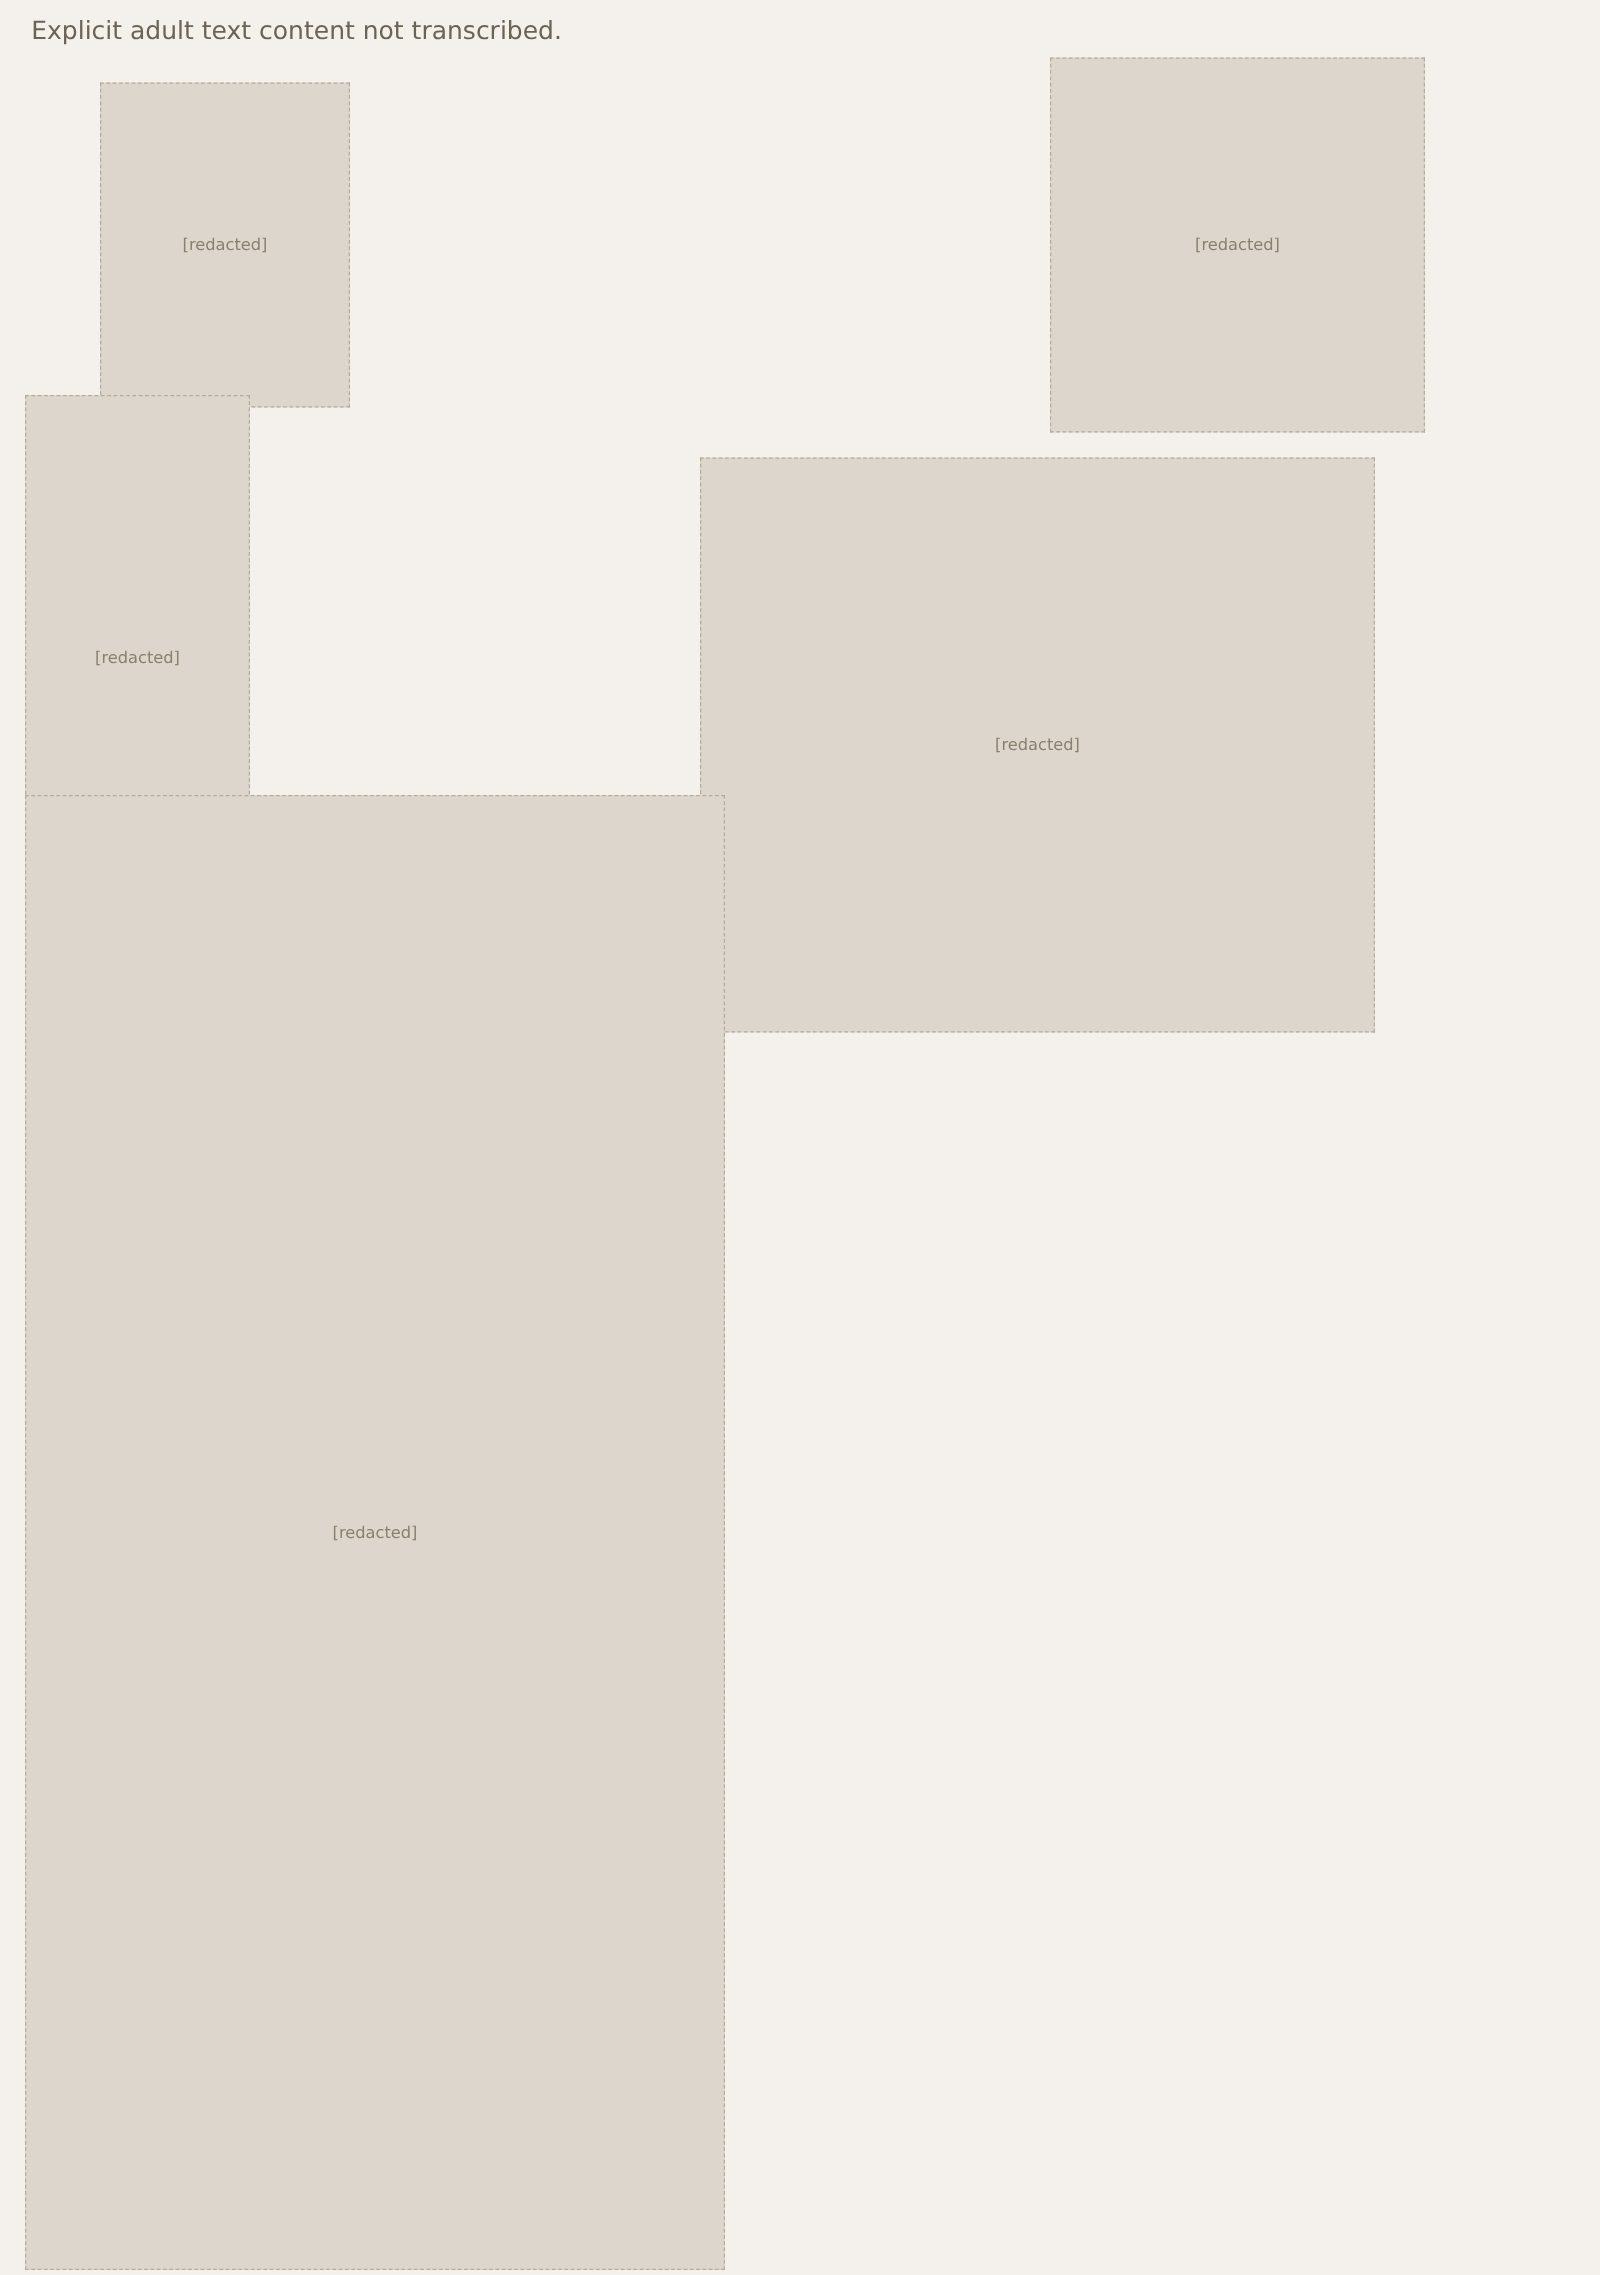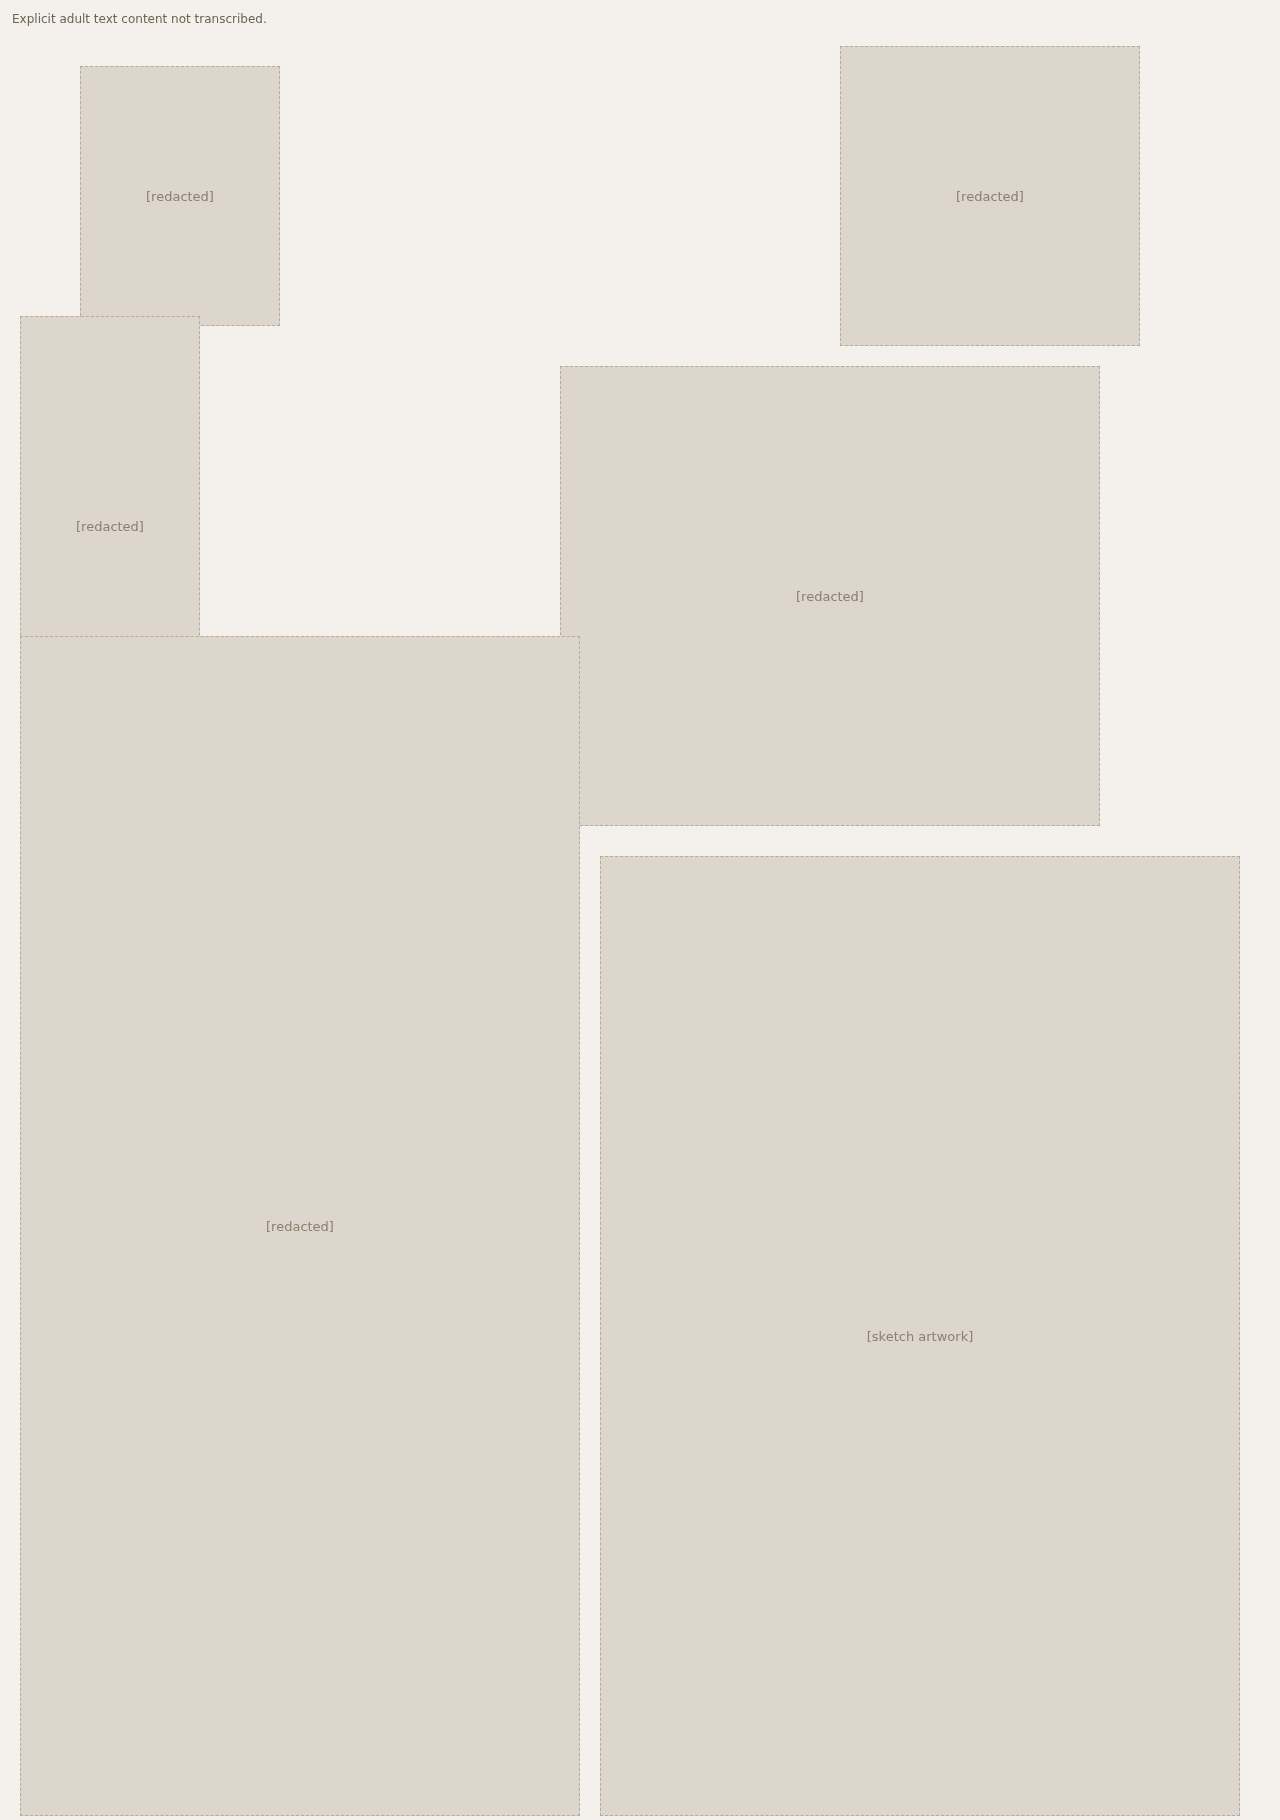--- a/index.html
+++ b/index.html
@@ -1,25 +1,24 @@
 <!DOCTYPE html>
 <html><head>
 <meta charset="utf-8">
 <style>
   body { margin:0; width:1280px; height:1820px; background:#f4f1ec; font-family:"DejaVu Sans", sans-serif; }
   .page { position:relative; width:100%; height:100%; }
   .redacted { position:absolute; background:#ddd6cc; border:1px dashed #b5ab9a; color:#8a8070;
               display:flex; align-items:center; justify-content:center; font-size:13px; text-align:center; padding:8px; box-sizing:border-box;margin-top:36px; }
-  .note { position:absolute; top:12px; left:12px; font-size:12px; color:#6b6355; }
+  .note { position:absolute; top:12px; left:25px; font-size:20px; color:#6b6355; }
 </style>
 </head>
 <body>
 
 <div class="page">
   <div class="note">Explicit adult text content not transcribed.</div>
   <div class="redacted" style="left:80px; top:30px; width:200px; height:260px;">[redacted]</div>
   <div class="redacted" style="left:840px; top:10px; width:300px; height:300px;">[redacted]</div>
   <div class="redacted" style="left:20px; top:280px; width:180px; height:420px;">[redacted]</div>
   <div class="redacted" style="left:560px; top:330px; width:540px; height:460px;">[redacted]</div>
   <div class="redacted" style="left:20px; top:600px; width:560px; height:1180px;">[redacted]</div>
-  <div class="redacted" style="left:600px; top:820px; width:640px; height:960px;">[sketch artwork]</div>
   <div class="redacted" style="left:2px; top:1790px; width:24px; height:24px;">4</div>
 </div>
 
 </body></html>

